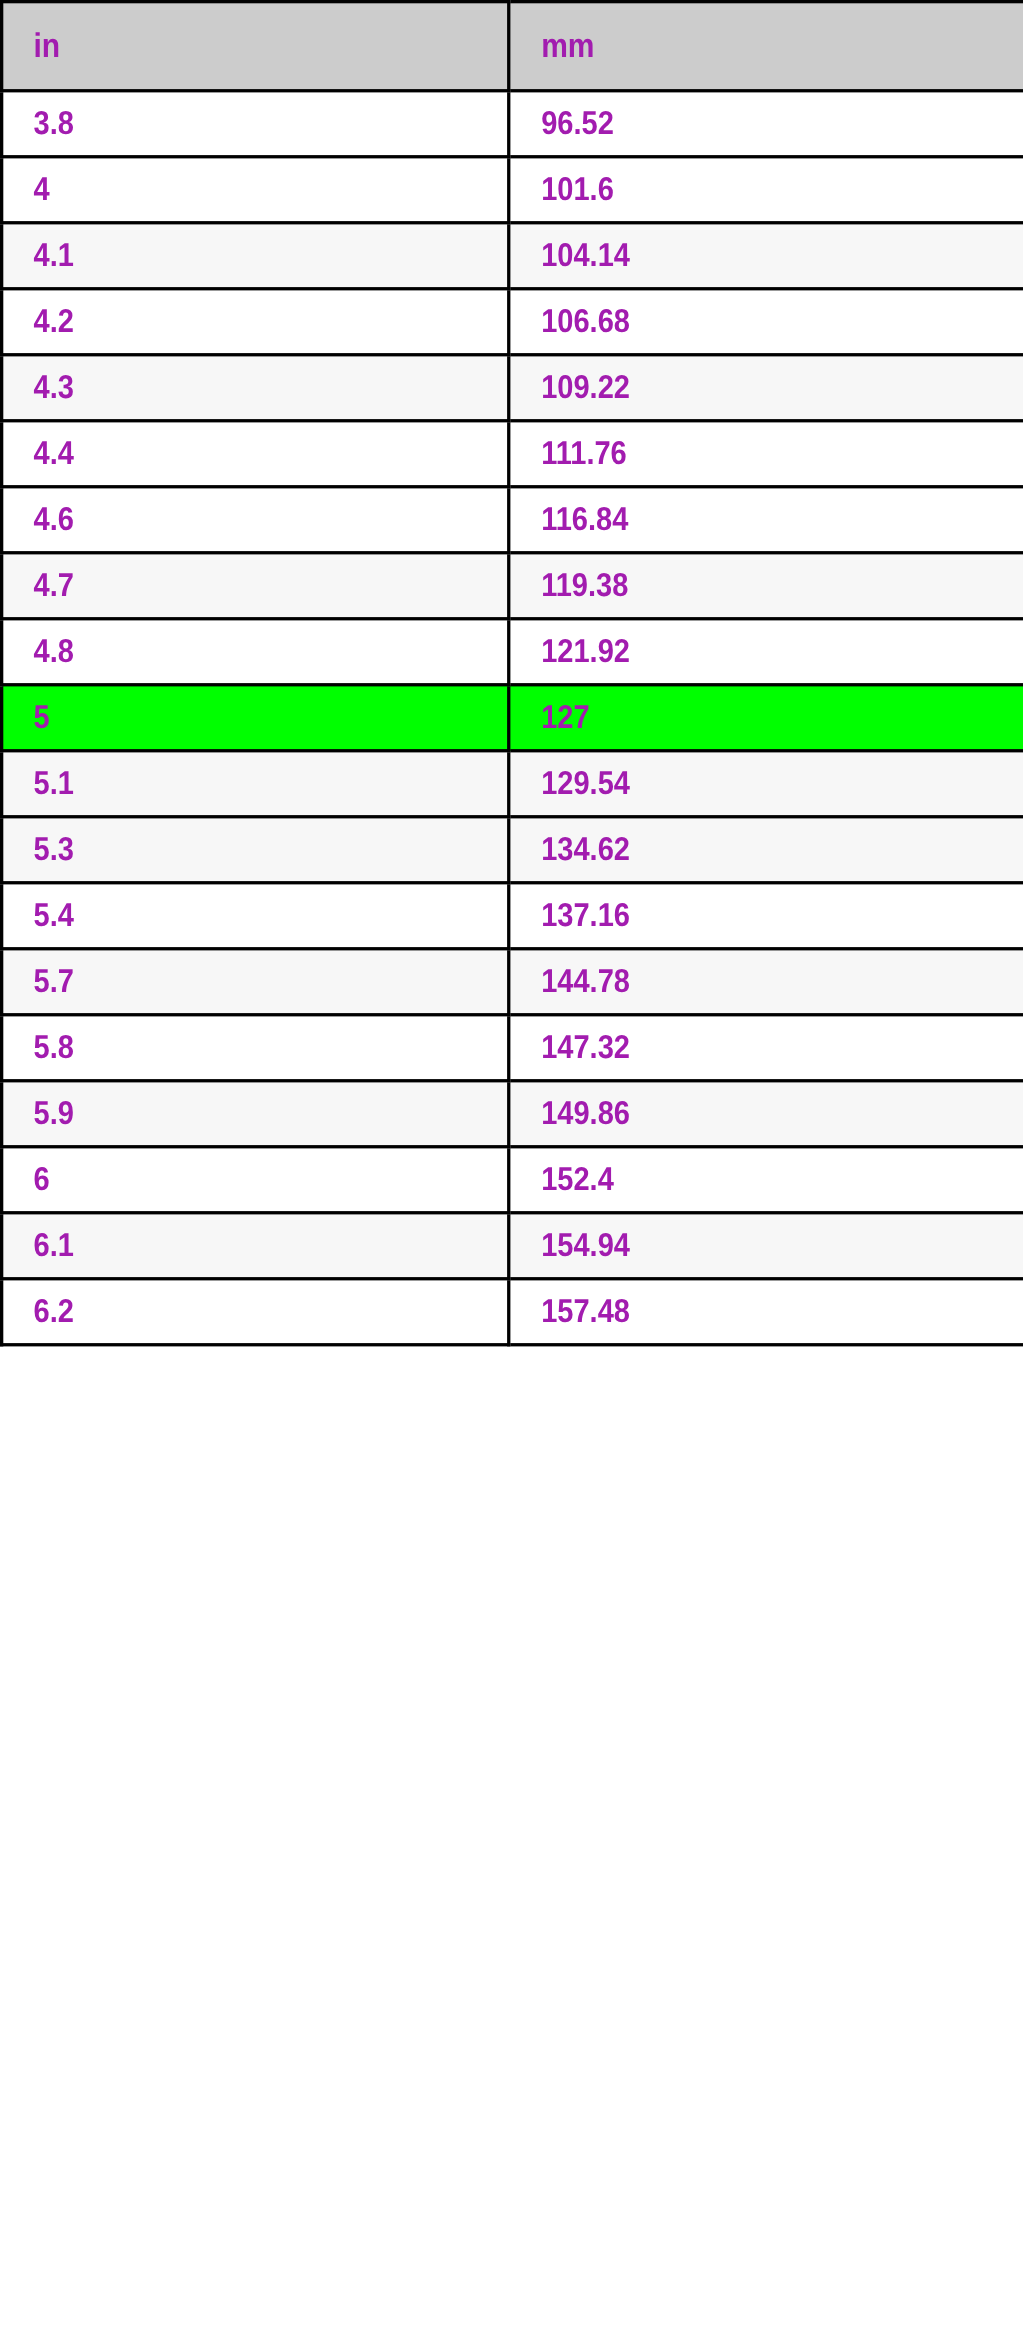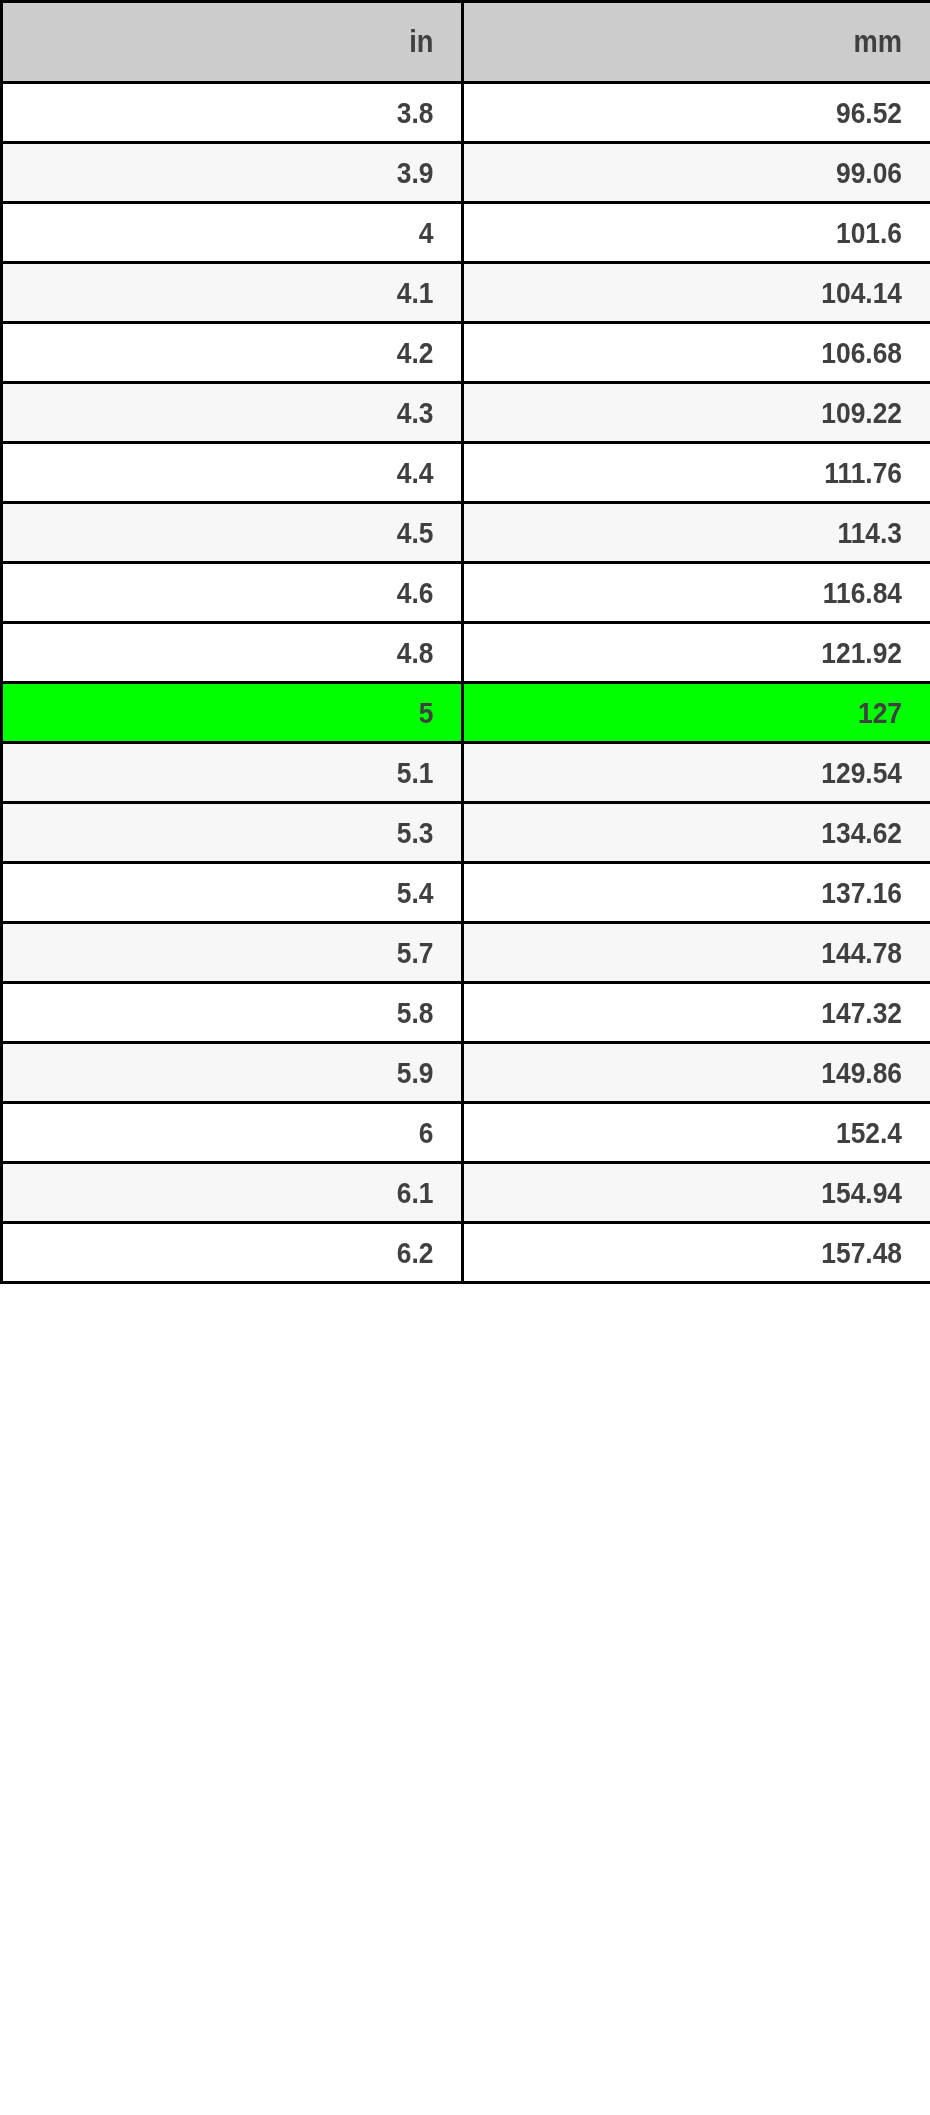--- a/index.html
+++ b/index.html
@@ -18,23 +18,23 @@
     border-collapse: collapse;
     table-layout: fixed;
     border: 3px solid #000000;
   }
   .conversion-table col.col-in  { width: 461px; }
   .conversion-table col.col-mm  { width: 469px; }
 
   .conversion-table th,
   .conversion-table td {
     border: 3px solid #000000;
-    text-align: right;
+    text-align: left;
     vertical-align: middle;
-    color: #404040;
+    color: #a21caf;
     font-weight: bold;
     font-stretch: condensed;
     padding: 0;
   }
 
   .conversion-table thead th {
     background: #cccccc;
     height: 78px;
     font-size: 31px;
     letter-spacing: 0px;
@@ -83,28 +83,20 @@
   </thead>
   <tbody id="table-body">
       <tr>
         <td>
           <span class="cellval">3.8</span>
         </td>
         <td>
           <span class="cellval">96.52</span>
         </td>
       </tr>
-      <tr class="alt">
-        <td>
-          <span class="cellval">3.9</span>
-        </td>
-        <td>
-          <span class="cellval">99.06</span>
-        </td>
-      </tr>
       <tr>
         <td>
           <span class="cellval">4</span>
         </td>
         <td>
           <span class="cellval">101.6</span>
         </td>
       </tr>
       <tr class="alt">
         <td>
@@ -131,34 +123,34 @@
         </td>
       </tr>
       <tr>
         <td>
           <span class="cellval">4.4</span>
         </td>
         <td>
           <span class="cellval">111.76</span>
         </td>
       </tr>
-      <tr class="alt">
-        <td>
-          <span class="cellval">4.5</span>
-        </td>
-        <td>
-          <span class="cellval">114.3</span>
-        </td>
-      </tr>
       <tr>
         <td>
           <span class="cellval">4.6</span>
         </td>
         <td>
           <span class="cellval">116.84</span>
+        </td>
+      </tr>
+      <tr class="alt">
+        <td>
+          <span class="cellval">4.7</span>
+        </td>
+        <td>
+          <span class="cellval">119.38</span>
         </td>
       </tr>
       <tr>
         <td>
           <span class="cellval">4.8</span>
         </td>
         <td>
           <span class="cellval">121.92</span>
         </td>
       </tr>

